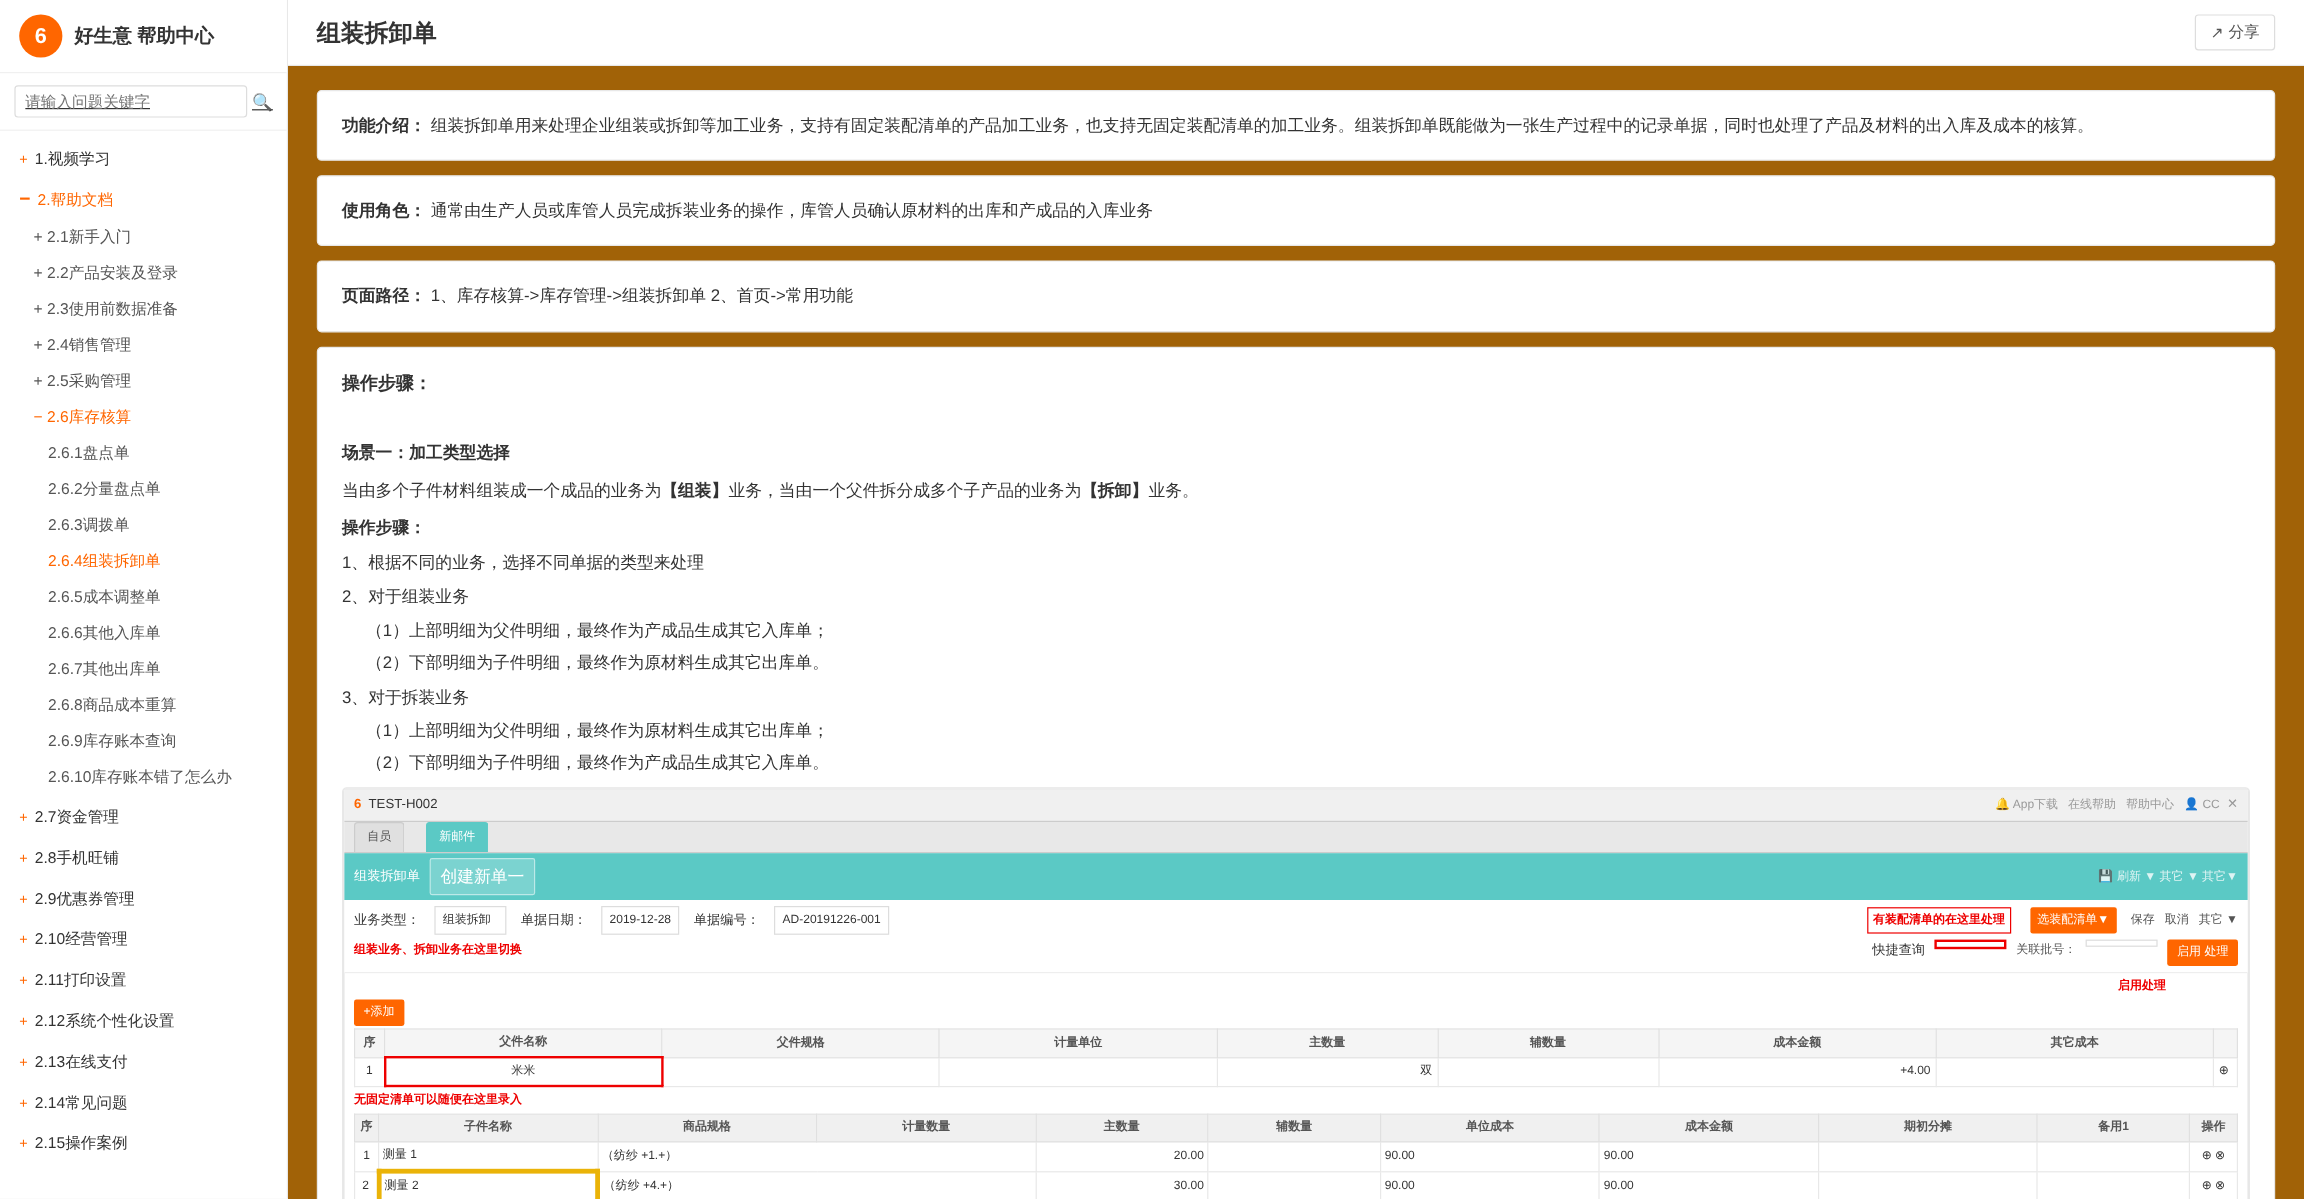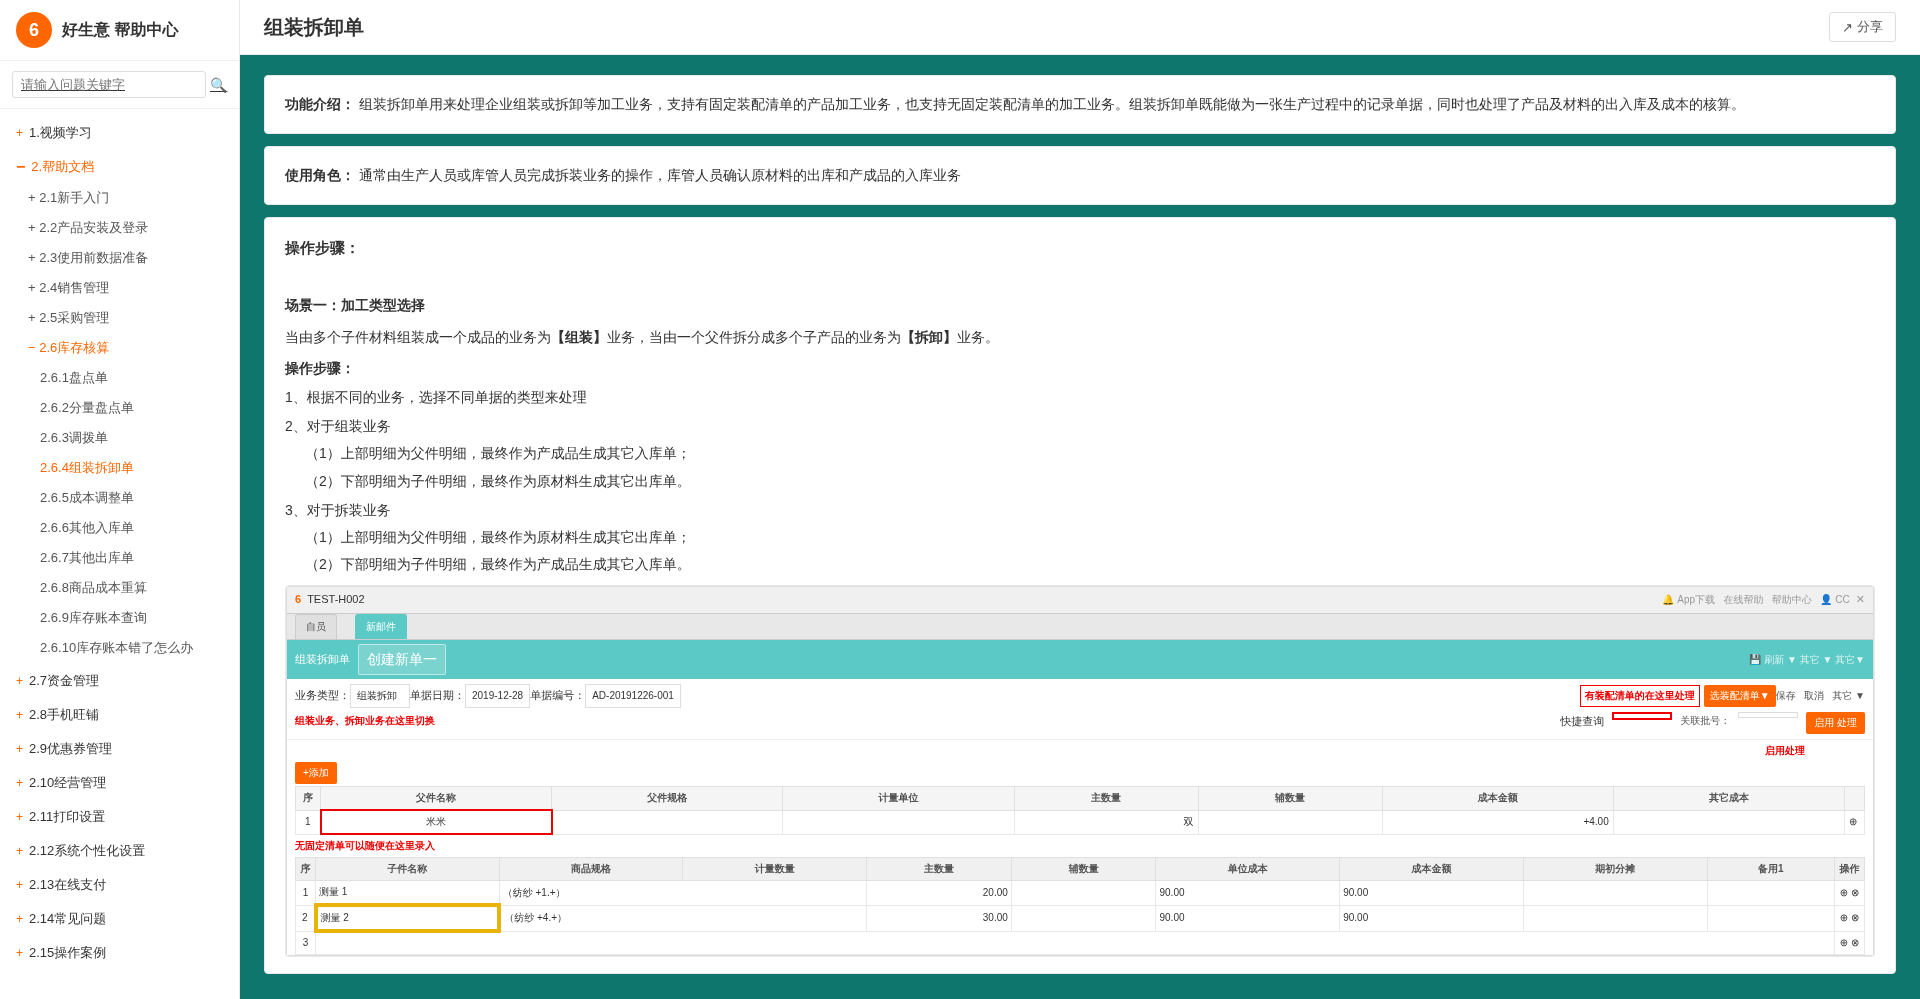--- a/index.html
+++ b/index.html
@@ -71,21 +71,21 @@
       flex: 1; display: flex; flex-direction: column; overflow: hidden;
     }
     .main-header {
       background: #fff; border-bottom: 1px solid #e8e8e8; padding: 12px 24px; display: flex; align-items: center; justify-content: space-between;
     }
     .main-header-title { font-size: 20px; font-weight: bold; color: #333; }
     .share-btn {
       display: flex; align-items: center; gap: 4px; border: 1px solid #ddd; border-radius: 3px; background: #fff; padding: 5px 12px; cursor: pointer; font-size: 13px; color: #555;
     }
     .main-body {
-      flex: 1; overflow-y: auto; padding: 20px 24px; background: #0f766e;
+      flex: 1; overflow-y: auto; padding: 20px 24px; background: #a16207;
     }
     .content-card {
       background: #fff; border: 1px solid #e8e8e8; border-radius: 4px; padding: 16px 20px; margin-bottom: 12px; font-size: 14px; line-height: 1.8; color: #333;
     }
     .content-card p { margin-bottom: 0; }
     .section-heading {
       font-weight: bold; margin-bottom: 8px; font-size: 15px;
     }
     .bold { font-weight: bold; }
 
@@ -248,20 +248,26 @@
       </p>
     </div>
 
     <div class="content-card">
       <p>
         <span class="bold">使用角色：</span>
         <span>通常由生产人员或库管人员完成拆装业务的操作，库管人员确认原材料的出库和产成品的入库业务</span>
       </p>
     </div>
 
+    <div class="content-card">
+      <p>
+        <span class="bold">页面路径：</span>
+        <span>1、库存核算-&gt;库存管理-&gt;组装拆卸单 2、首页-&gt;常用功能</span>
+      </p>
+    </div>
 
     <div class="content-card">
       <div class="section-heading bold">操作步骤：</div>
       <div class="section-divider" style="height:8px;"></div>
 
       <div class="bold" style="margin-bottom:6px;">场景一：加工类型选择</div>
       <p style="margin-bottom:6px;">
         当由多个子件材料组装成一个成品的业务为<span class="bold">【组装】</span>业务，当由一个父件拆分成多个子产品的业务为<span class="bold">【拆卸】</span>业务。
       </p>
       <p class="bold" style="margin-bottom:4px;">操作步骤：</p>
@@ -290,21 +296,21 @@
           </div>
 
           <div style="background:#5bc9c5; padding:4px 8px; display:flex; align-items:center; gap:8px; font-size:11px; color:#fff;">
             <span style="font-size:11px;">组装拆卸单</span>
             <div style="background:rgba(255,255,255,0.2); border:1px solid rgba(255,255,255,0.5); border-radius:2px; padding:2px 8px; font-size:14px; cursor:pointer;">创建新单一</div>
             <span style="flex:1;"></span>
             <span style="font-size:10px; color:rgba(255,255,255,0.8);">💾 刷新 ▼ 其它 ▼ 其它▼</span>
           </div>
 
           <div style="background:#fff; padding:5px 8px; border-bottom:1px solid #eee;">
-            <div style="display:flex; align-items:center; flex-wrap:wrap; font-size:11px; margin-bottom:4px;">
+            <div style="display:flex; align-items:center; gap:12px; flex-wrap:wrap; font-size:11px; margin-bottom:4px;">
               <span>业务类型：</span>
               <span style="border:1px solid #ddd; padding:2px 6px; background:#fff; font-size:10px; min-width:60px;">组装拆卸</span>
               <span>单据日期：</span>
               <span style="border:1px solid #ddd; padding:2px 6px; background:#fff; font-size:10px;">2019-12-28</span>
               <span>单据编号：</span>
               <span style="border:1px solid #ddd; padding:2px 6px; background:#fff; font-size:10px;">AD-20191226-001</span>
               <span style="flex:1;"></span>
 
               <span style="color:#e00; font-size:10px; font-weight:bold; border:1px solid #e00; padding:1px 4px; margin-right:4px;">有装配清单的在这里处理</span>
               <div style="background:#f60; color:#fff; border:none; border-radius:2px; padding:2px 6px; font-size:10px; cursor:pointer;">选装配清单▼</div>
@@ -366,21 +372,21 @@
                   <th style="background:#f0f0f0; border:1px solid #e0e0e0; padding:2px 3px; color:#555; width:20px;">序</th>
                   <th style="background:#f0f0f0; border:1px solid #e0e0e0; padding:2px 3px; color:#555;">子件名称</th>
                   <th style="background:#f0f0f0; border:1px solid #e0e0e0; padding:2px 3px; color:#555;">商品规格</th>
                   <th style="background:#f0f0f0; border:1px solid #e0e0e0; padding:2px 3px; color:#555;">计量数量</th>
                   <th style="background:#f0f0f0; border:1px solid #e0e0e0; padding:2px 3px; color:#555;">主数量</th>
                   <th style="background:#f0f0f0; border:1px solid #e0e0e0; padding:2px 3px; color:#555;">辅数量</th>
                   <th style="background:#f0f0f0; border:1px solid #e0e0e0; padding:2px 3px; color:#555;">单位成本</th>
                   <th style="background:#f0f0f0; border:1px solid #e0e0e0; padding:2px 3px; color:#555;">成本金额</th>
                   <th style="background:#f0f0f0; border:1px solid #e0e0e0; padding:2px 3px; color:#555;">期初分摊</th>
                   <th style="background:#f0f0f0; border:1px solid #e0e0e0; padding:2px 3px; color:#555;">备用1</th>
-                  <th style="background:#f0f0f0; border:1px solid #e0e0e0; padding:2px 3px; color:#555; width:30px;">操作</th>
+                  <th style="background:#f0f0f0; border:1px solid #e0e0e0; padding:2px 3px; color:#555; width:40px;">操作</th>
                 </tr>
               </thead>
               <tbody>
                 <tr>
                   <td style="border:1px solid #e8e8e8; padding:2px 3px; text-align:center;">1</td>
                   <td style="border:1px solid #e8e8e8; padding:2px 3px;">测量 1</td>
                   <td colspan="2" style="border:1px solid #e8e8e8; padding:2px 3px;">（纺纱 +1.+）</td>
                   <td style="border:1px solid #e8e8e8; padding:2px 3px; text-align:right;">20.00</td>
                   <td style="border:1px solid #e8e8e8; padding:2px 3px;"></td>
                   <td style="border:1px solid #e8e8e8; padding:2px 3px;">90.00</td>

